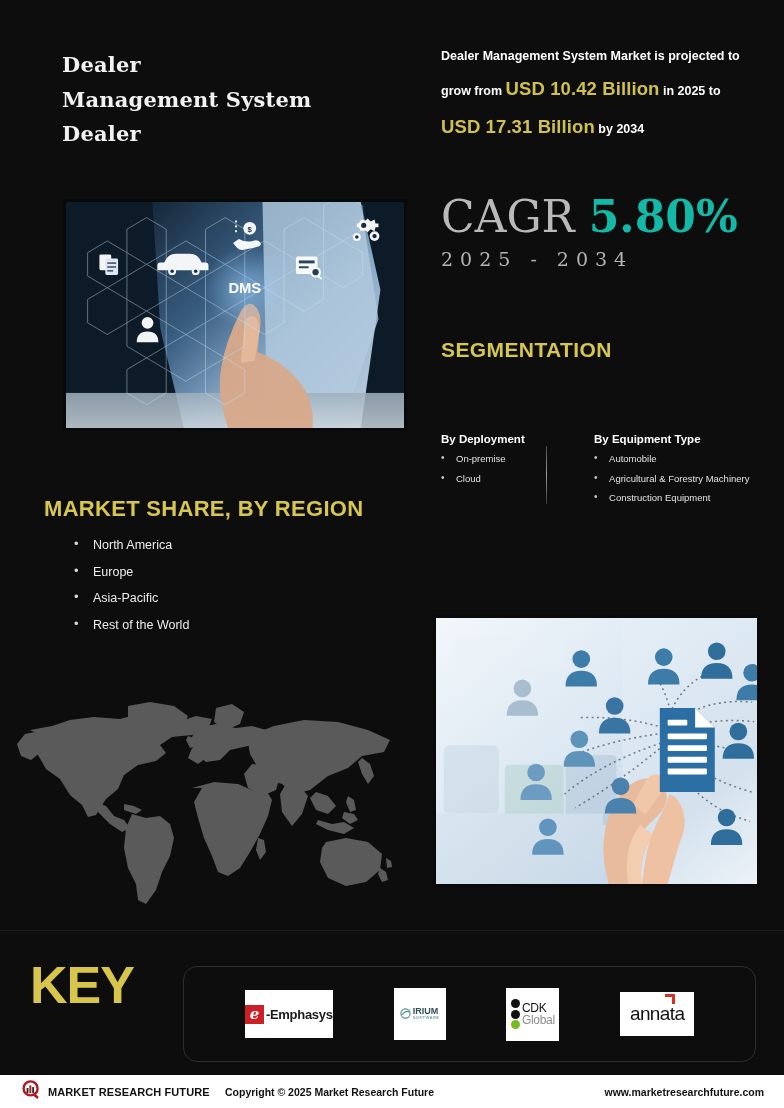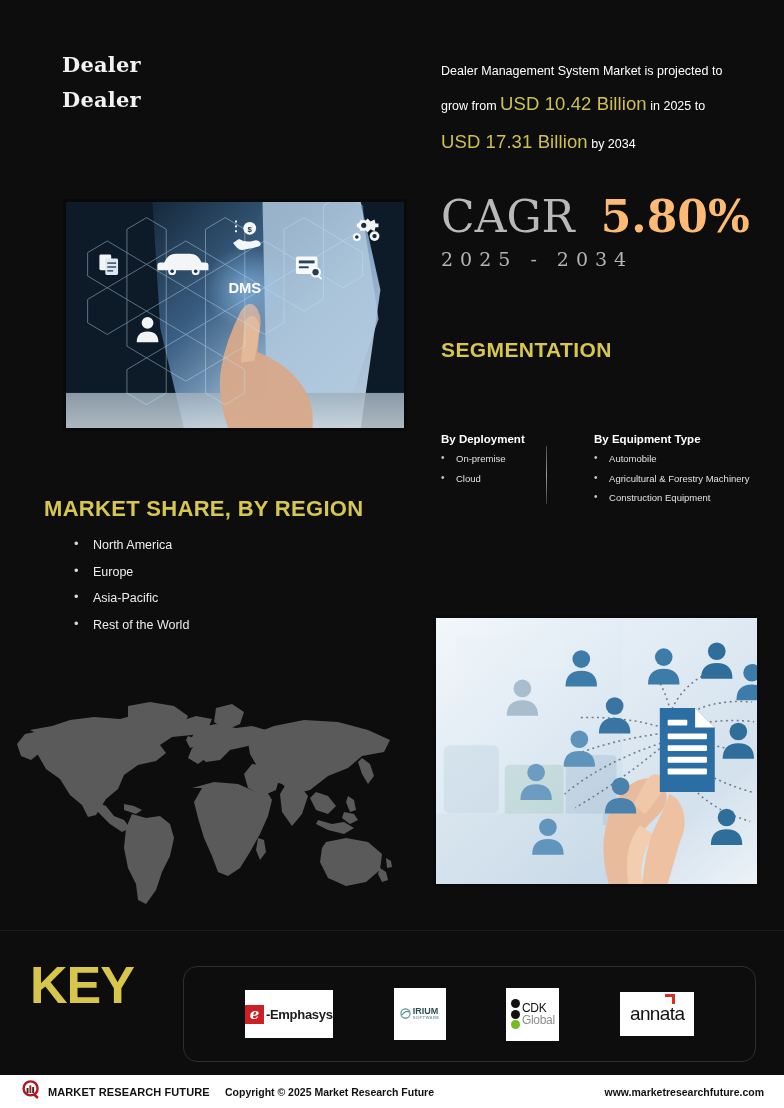--- a/index.html
+++ b/index.html
@@ -15,32 +15,32 @@
   #main-title {
     position:absolute; left:62px; top:48px; width:350px;
     font-family:"DejaVu Serif", serif;
     font-weight:700; font-size:21px; line-height:1.65;
     color:#f2f2f2; letter-spacing:.2px;
   }
 
   
   #projection {
     position:absolute; left:441px; top:44px; width:310px;
-    color:#ffffff; font-weight:400; font-size:12.5px; line-height:2.05;margin-top:15px;
+    color:#ffffff; font-weight:700; font-size:12.5px; line-height:2.05;
   }
   #projection .big { color:#cfc04f; font-size:18.5px; letter-spacing:.1px; }
 
   
   #cagr-block { position:absolute; left:441px; top:195px; width:320px; }
   #cagr-line {
     font-family:"DejaVu Serif", serif; font-size:44px; line-height:1;
     white-space:nowrap;
   }
   #cagr-label { color:#b9b9b9; font-weight:400; }
-  #cagr-value { color:#fdba74; font-weight:700;margin-left:12px; }
+  #cagr-value { color:#14b8a6; font-weight:700; }
   #cagr-years {
     margin-top:9px; color:#b4b4b4; font-family:"DejaVu Serif", serif;
     font-size:19px; letter-spacing:7px;
   }
 
   
   #segmentation-title {
     position:absolute; left:441px; top:338px;
     color:#d7c64f; font-weight:700; font-size:21px; letter-spacing:.4px;
   }
@@ -171,20 +171,21 @@
     position:absolute; left:0; width:659px; text-align:center;
     color:#111; font-weight:700; font-size:10.5px;
   }
   #footer-url { position:absolute; right:20px; color:#111; font-weight:700; font-size:10.5px; }
 </style>
 </head>
 <body>
 
 <div id="main-title">
   <div>Dealer</div>
+  <div>Management System</div>
   <div>Dealer</div>
 </div>
 
 <div id="projection">
   <span>Dealer Management System Market is projected to</span><br>
   <span>grow from</span>
   <span class="big">USD 10.42 Billion</span>
   <span>in 2025 to</span><br>
   <span class="big">USD 17.31 Billion</span>
   <span>by 2034</span>

